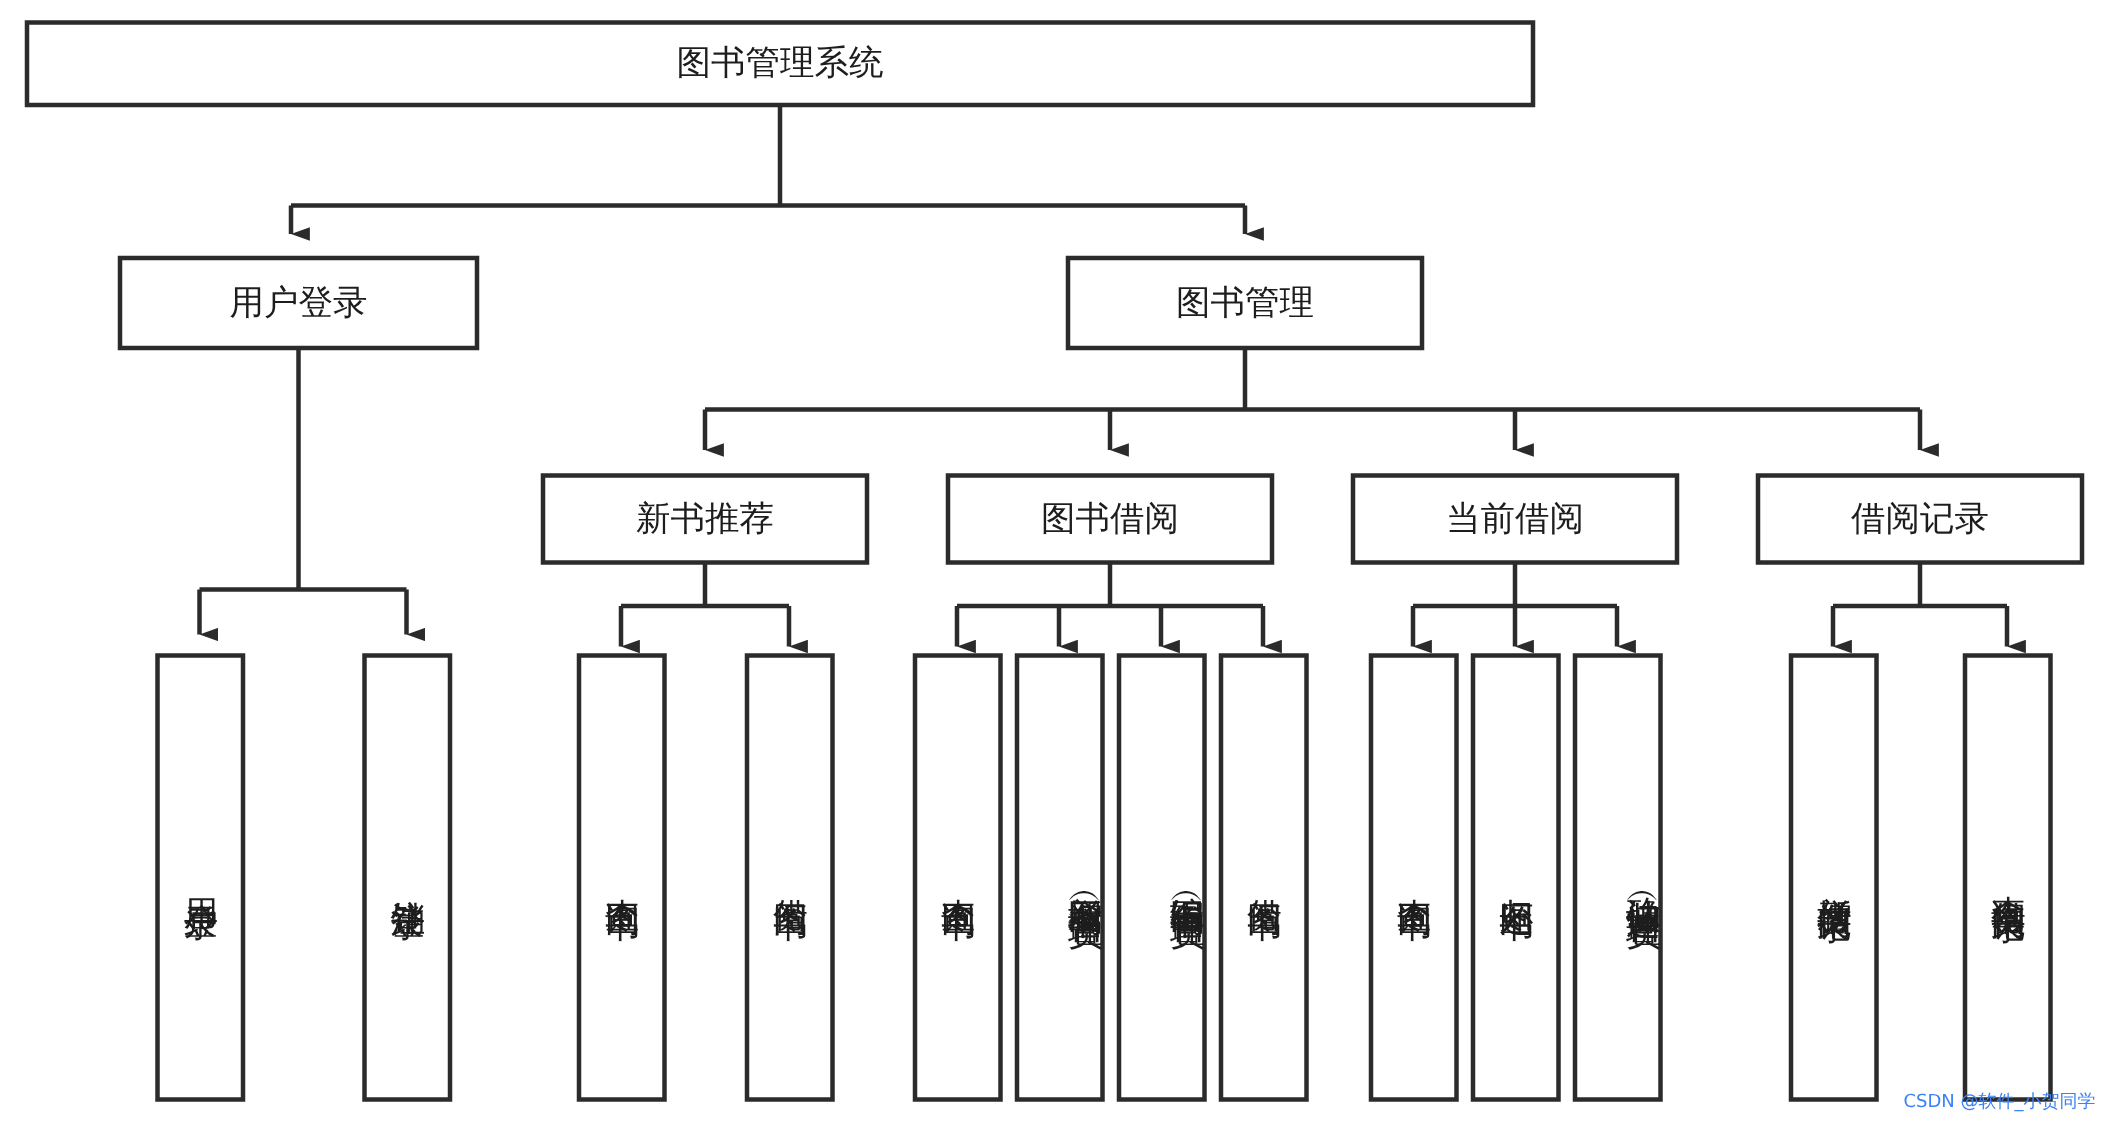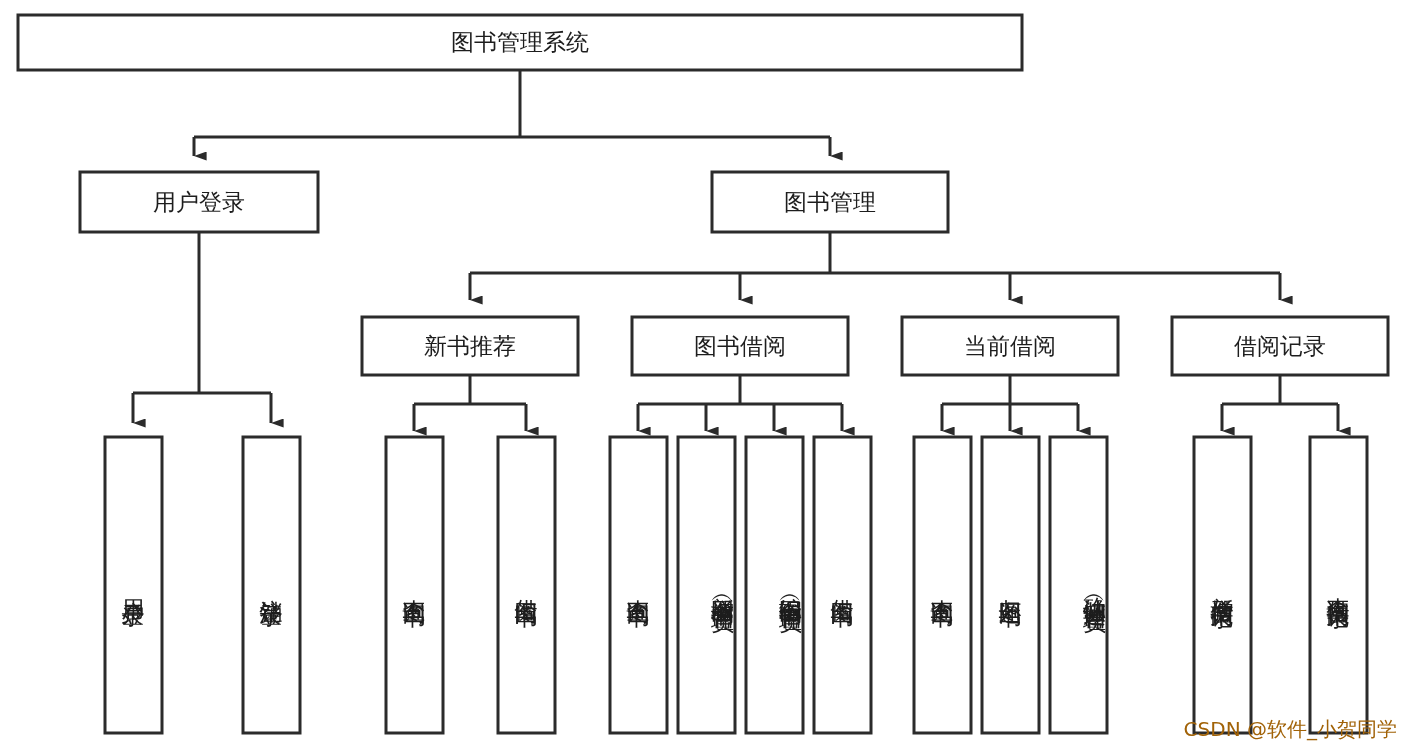--- a/index.html
+++ b/index.html
@@ -62,22 +62,22 @@
     justify-content: center;
     white-space: nowrap;
     pointer-events: none;
     user-select: none;
   }
   .watermark {
     position: absolute;
     right: 8px;
     bottom: 4px;
     font-family: "DejaVu Sans", "Liberation Sans", sans-serif;
-    font-size: 20px;
-    color: #a16207;
+    font-size: 12px;
+    color: #3b82f6;
     white-space: nowrap;
     user-select: none;
   }
 </style>
 </head>
 <body>
 
 <div id="diagram-root">
 
   <svg class="flow" viewBox="0 0 1405 747">

